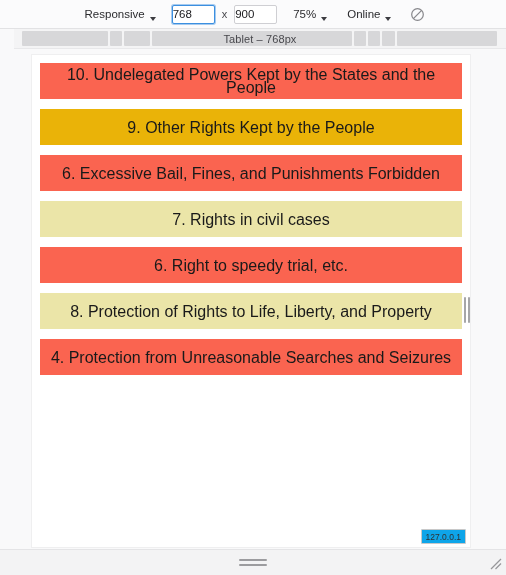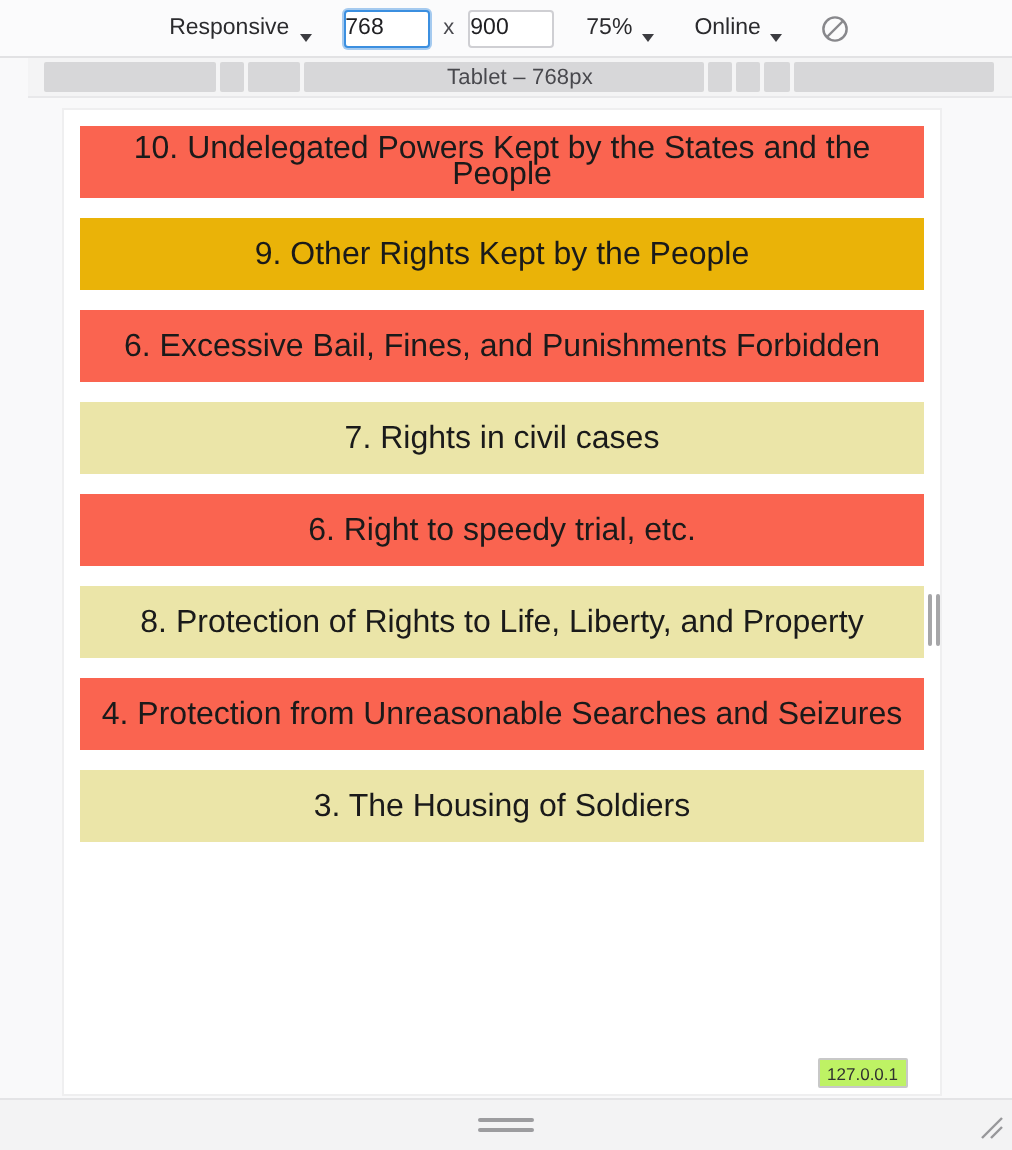--- a/index.html
+++ b/index.html
@@ -175,23 +175,23 @@
     font-size: 16px;
     color: #1a1a1a;
     text-align: center;
     line-height: 13px;
     font-family: "Liberation Sans", sans-serif;
   }
 
   
   .ip-tooltip {
     position: absolute;
-    right: 16px;
+    right: 4px;
     bottom: 3px;
-    background: #bef264;
+    background: #0ea5e9;
     border: 1px solid #c8c8c8;
     border-radius: 1px;
     font-size: 8.5px;
     color: #303030;
     padding: 1px 4px 0 4px;
     line-height: 12px;
     font-family: "Liberation Sans", sans-serif;
   }
 
   
@@ -323,23 +323,20 @@
             </div>
             <div class="amendment-bar" style="background: rgb(250, 100, 80);">
               <span class="amendment-label">6. Right to speedy trial, etc.</span>
             </div>
             <div class="amendment-bar" style="background: rgb(235, 229, 168);">
               <span class="amendment-label">8. Protection of Rights to Life, Liberty, and Property</span>
             </div>
             <div class="amendment-bar" style="background: rgb(250, 100, 80);">
               <span class="amendment-label">4. Protection from Unreasonable Searches and Seizures</span>
             </div>
-            <div class="amendment-bar" style="background: rgb(235, 229, 168);">
-              <span class="amendment-label">3. The Housing of Soldiers</span>
-            </div>
           </div>
         <div class="ip-tooltip">127.0.0.1</div>
       </div>
     </div>
 
     <div class="handle-right">
       <i></i>
       <i></i>
     </div>
 

